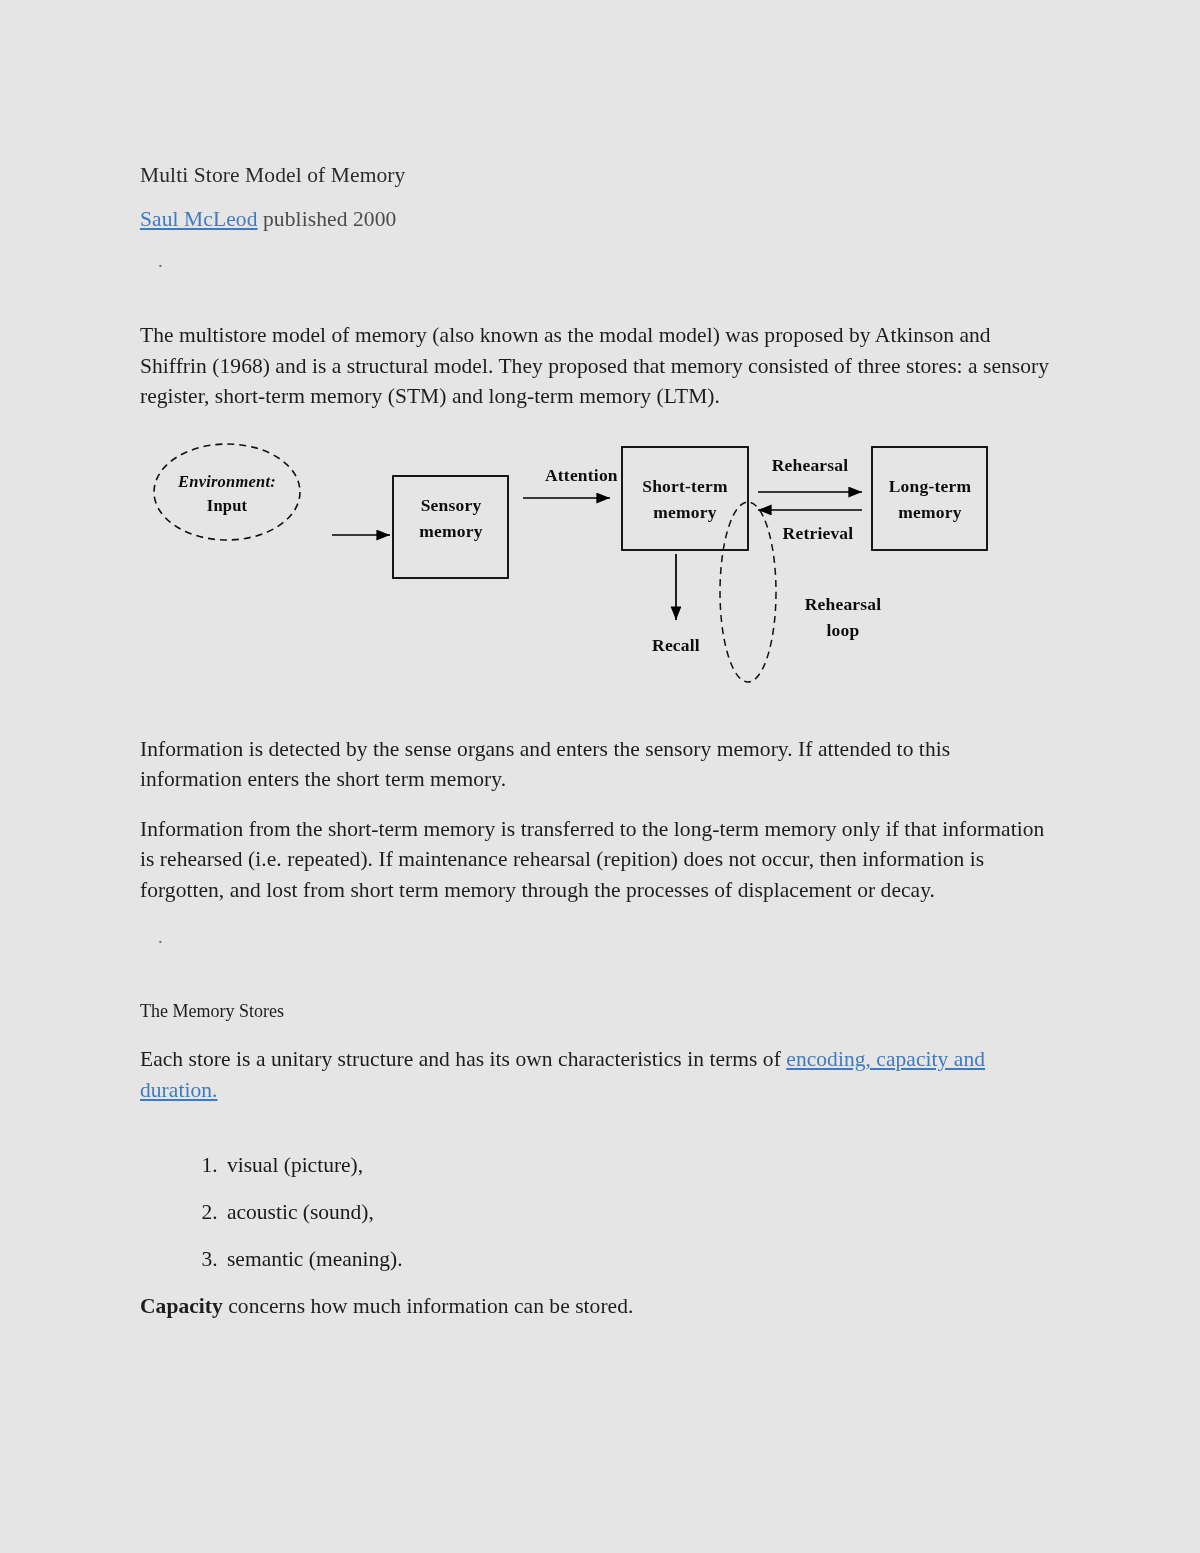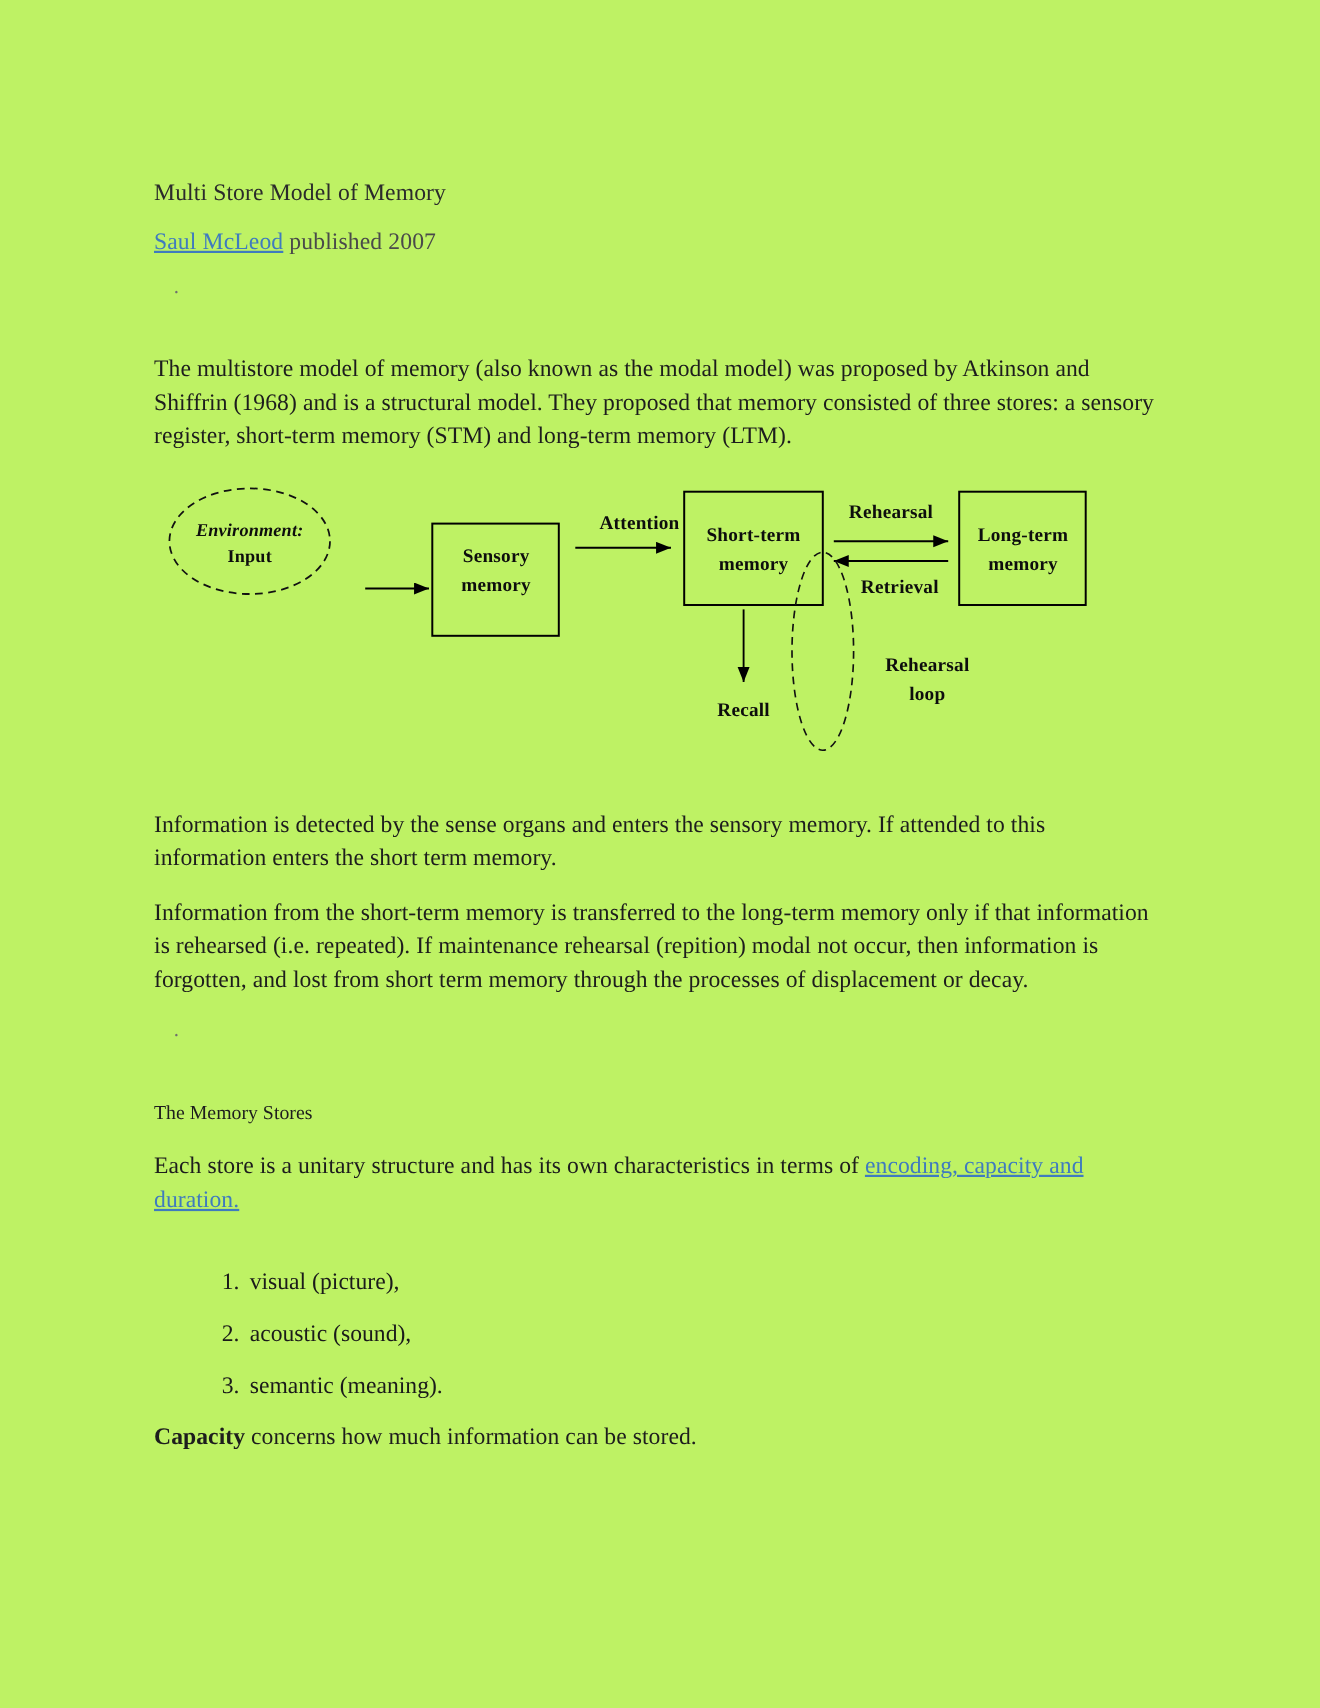--- a/index.html
+++ b/index.html
@@ -8,21 +8,21 @@
     background: #ffffff;
   }
   body {
     font-family: "Liberation Serif", "DejaVu Serif", serif;
     color: #1a1a1a;
   }
   .page {
     position: relative;
     width: 1200px;
     height: 1553px;
-    background: #bef264;
+    background: #e5e5e5;
     overflow: hidden;
   }
   .content {
     position: absolute;
     left: 140px;
     top: 160px;
     width: 930px;
   }
   .doc-title {
     font-size: 21.5px;
@@ -98,21 +98,21 @@
   .dg-label.center { text-align: center; }
 </style>
 </head>
 <body>
 
 <div class="page">
   <div class="content">
 
     <div class="doc-title">Multi Store Model of Memory</div>
 
-    <div class="byline"><a href="#" class="link">Saul McLeod</a><span> published 2007</span></div>
+    <div class="byline"><a href="#" class="link">Saul McLeod</a><span> published 2000</span></div>
 
     <div class="tiny-dot">.</div>
 
     <div class="spacer-lg"></div>
 
     <p class="body-text">The multistore model of memory (also known as the modal model) was proposed by Atkinson and Shiffrin (1968) and is a structural model. They proposed that memory consisted of three stores: a sensory register, short-term memory (STM) and long-term memory (LTM).</p>
 
 
     <div class="diagram">
       <svg width="930" height="270" viewBox="0 0 930 270">
@@ -166,21 +166,21 @@
       <div class="dg-label center" style="left:496px; top:203px; width:80px;">Recall</div>
 
       <div class="dg-label center" style="left:648px; top:162px; width:110px;">Rehearsal</div>
       <div class="dg-label center" style="left:648px; top:188px; width:110px;">loop</div>
     </div>
 
     <div class="spacer-sm"></div>
 
     <p class="body-text">Information is detected by the sense organs and enters the sensory memory. If attended to this information enters the short term memory.</p>
 
-    <p class="body-text">Information from the short-term memory is transferred to the long-term memory only if that information is rehearsed (i.e. repeated). If maintenance rehearsal (repition) modal not occur, then information is forgotten, and lost from short term memory through the processes of displacement or decay.</p>
+    <p class="body-text">Information from the short-term memory is transferred to the long-term memory only if that information is rehearsed (i.e. repeated). If maintenance rehearsal (repition) does not occur, then information is forgotten, and lost from short term memory through the processes of displacement or decay.</p>
 
     <div class="tiny-dot">.</div>
 
     <div class="spacer-lg"></div>
 
     <div class="heading-plain">The Memory Stores</div>
 
     <p class="body-text"><span>Each store is a unitary structure and has its own characteristics in terms of </span><a href="#" class="link">encoding, capacity and duration.</a></p>
 
     <div class="spacer-sm"></div>

